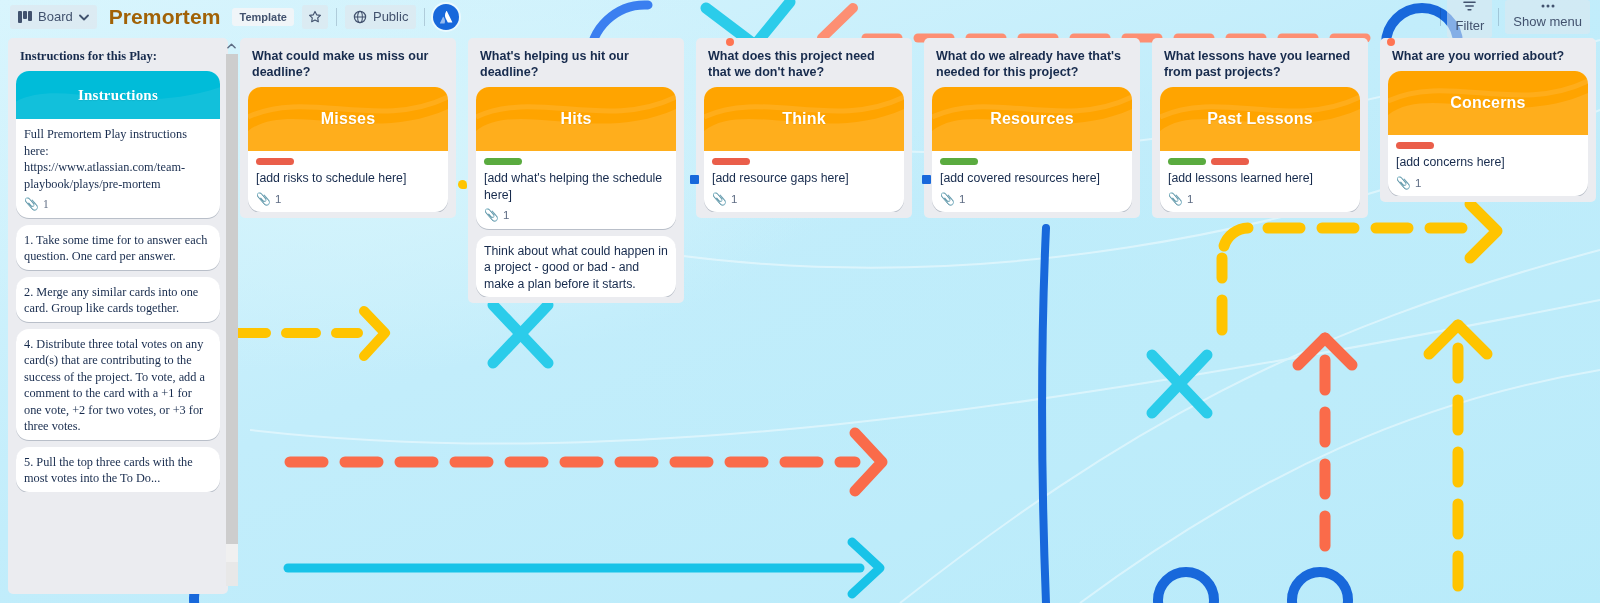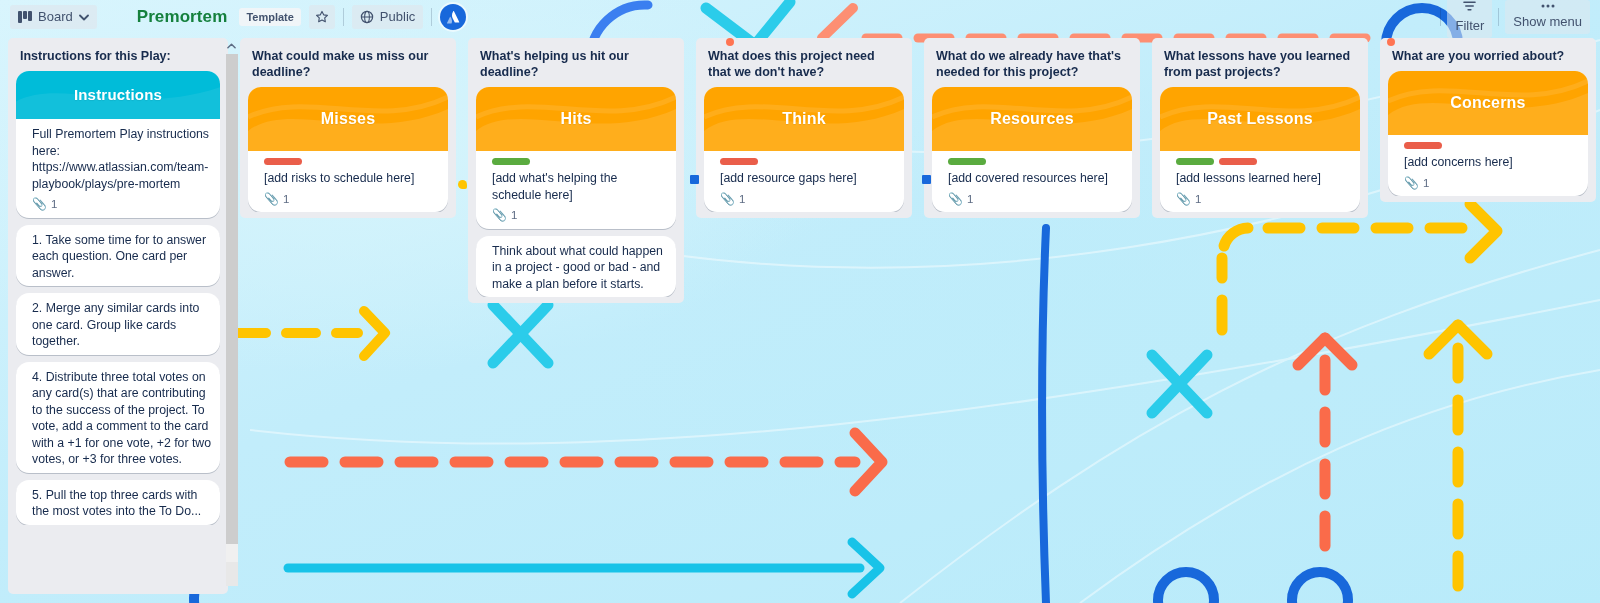--- a/index.html
+++ b/index.html
@@ -26,21 +26,21 @@
   }
   .nav-left { display:flex; align-items:center; gap:8px; }
   .nav-right { margin-left:auto; display:flex; align-items:center; gap:6px; }
   .nav-btn {
     display:flex; align-items:center; gap:6px;
     padding:4px 8px; border-radius:3px;
     background:rgba(222,231,238,.72);
     color:#42526e; font-size:13px; line-height:16px; white-space:nowrap;
   }
   .nav-btn.ghost { background:rgba(222,231,238,.55);flex-direction:column; }
-  .board-title { font-size:17px; font-weight:bold; color:#15803d; padding:0 4px; letter-spacing:.1px;margin-left:28px;}
+  .board-title { font-size:21px; font-weight:bold; color:#a16207; padding:0 4px; letter-spacing:.1px;}
   .tmpl-pill {
     background:rgba(244,245,247,.85); color:#42526e;
     font-size:11px; font-weight:bold; padding:3px 7px; border-radius:3px;
   }
   .icon-sq {
     width:26px; height:24px; border-radius:3px; background:rgba(222,231,238,.72);
     display:flex; align-items:center; justify-content:center; color:#42526e;
   }
   .divider-v { width:1px; height:18px; background:rgba(9,30,66,.18); }
   .avatar {
@@ -62,42 +62,42 @@
   .list-title {
     font-size:12.5px; font-weight:bold; color:#172b4d;
     line-height:16px; padding:2px 4px 7px 4px;
   }
   .cards { display:flex; flex-direction:column; gap:7px; overflow:hidden; position:relative; }
 
   .card {
     background:#fff; border-radius:13px; box-shadow:0 1px 0 rgba(9,30,66,.22);
     font-size:12.3px; line-height:16.5px; color:#172b4d; overflow:hidden;
   }
-  .card-body { padding:7px 8px 5px 16px; }
+  .card-body { padding:7px 8px 5px 8px; }
   .card-text { word-break:break-word; }
 
   
   .cover { height:64px; position:relative; display:flex; align-items:center; justify-content:center;
            background:#ffa400; overflow:hidden; }
   .cover.cyan { background:#00bcd9; height:48px; }
   .cover .brush { position:absolute; inset:0; }
   .cover-label { position:relative; color:#fff; font-size:16px; font-weight:bold; letter-spacing:.2px;
                  text-shadow:0 1px 1px rgba(0,0,0,.07); }
   .cover.cyan .cover-label { font-size:15px; }
 
   .labels { display:flex; gap:5px; margin-bottom:5px; }
   .label { width:38px; height:7px; border-radius:4px; }
   .label.red { background:#ea5e4a; }
   .label.green { background:#5aab3f; }
 
   .badges { display:flex; align-items:center; gap:4px; margin-top:4px; color:#5e6c84; font-size:11.5px; }
   .clip { font-size:12px; color:#8993a4; }
 
   
-  .scroll-col { position:relative; }
+  .scroll-col { position:relative;font-family:Liberation Serif, serif; }
   .scrollbar {
     position:absolute; right:-10px; top:0; width:13px; height:548px;
     display:flex; flex-direction:column; align-items:center;
   }
   .sb-chev { height:16px; display:flex; align-items:center; justify-content:center;
              color:#5e6c84; font-size:9px; }
   .sb-track { flex:1; width:12px; background:#f0f0f0; }
   .sb-thumb { width:12px; background:#cdcdcd; }
   .sb-bottom { width:12px; height:24px; background:#e8e8e8; }
 

